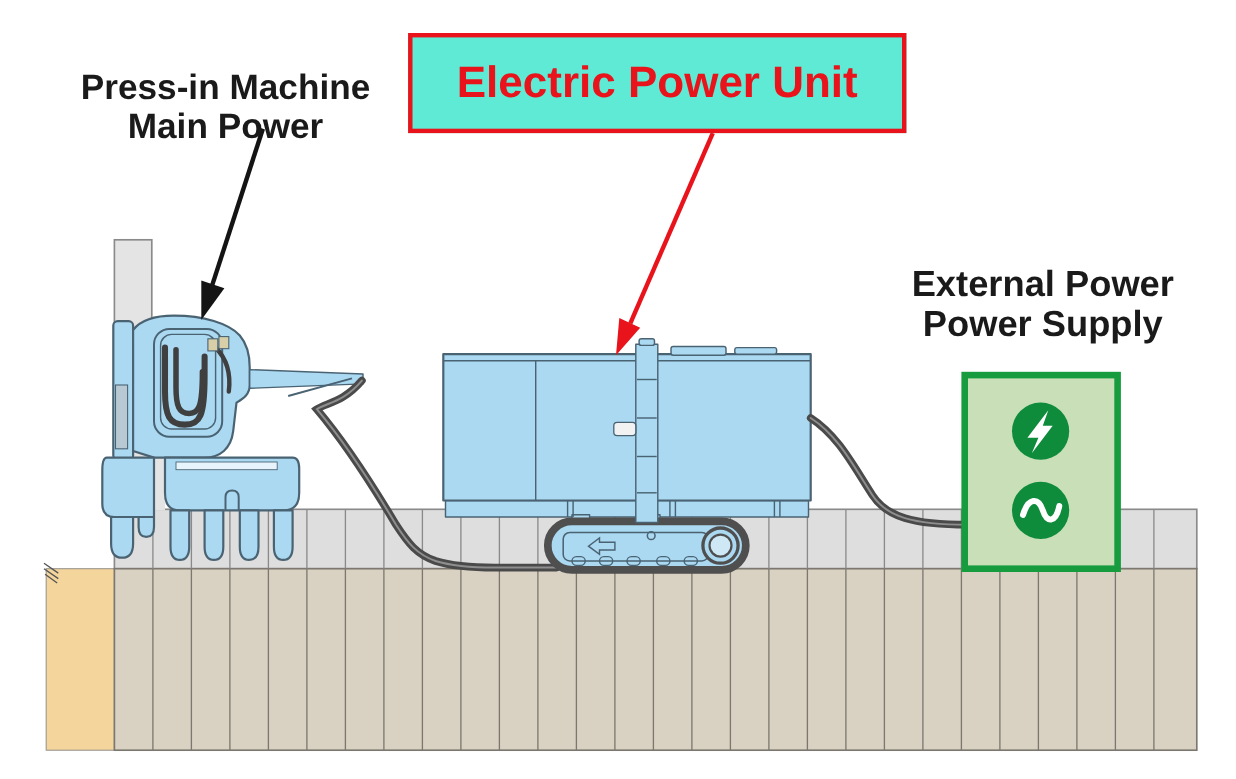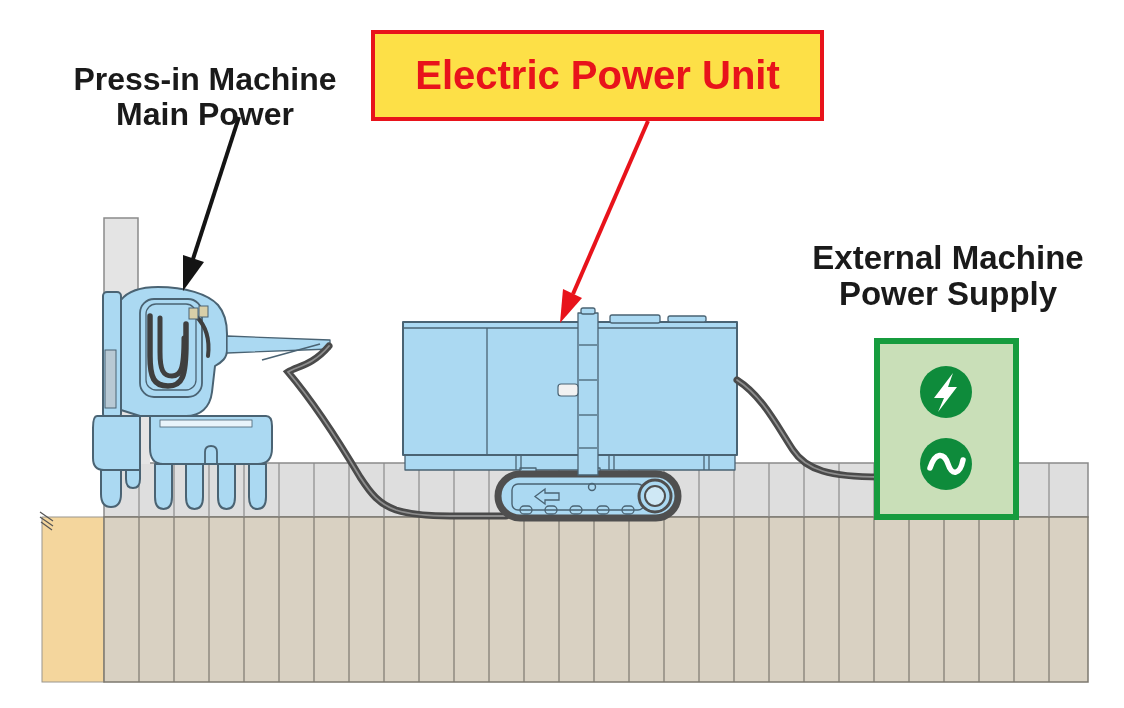--- a/index.html
+++ b/index.html
@@ -2,21 +2,21 @@
 <html style="--label-text: #1a1a1a; --highlight-red: #e8131b; --machine-fill: #abd9f2; --machine-fill-light: #cfe8f5; --machine-outline: #4a6373; --cable: #4a4a4a; --cable-core: #8e8e8e; --track-outline: #4f4f4f; --green-border: #169c3e; --green-fill: #c9dfb8; --green-circle: #0e8b3b; --pile-fill: #e4e4e4; --ground-gray: #dedede; --ground-gray-line: #8a8a8a; --ground-tan: #d9d1c2; --ground-tan-line: #7c786f; --soil-orange: #f4d69d;"><head>
 <meta charset="utf-8">
 <style>
   html,body{margin:0;padding:0;background:#ffffff;}
   body{width:1124px;height:708px;position:relative;font-family:"Liberation Sans",sans-serif;overflow:hidden;}
   .stage{position:absolute;left:0;top:0;width:1124px;height:708px;}
   svg{position:absolute;left:0;top:0;}
   .label{position:absolute;font-weight:bold;color:var(--label-text,#1a1a1a);text-align:center;line-height:1.08;}
   .label-press{left:40px;top:21px;width:330px;font-size:32px;margin-top:41px;}
   .label-ext{left:798px;top:240px;width:300px;font-size:33px;}
-  .redbox{position:absolute;left:371px;top:30px;width:453px;height:91px;border:4px solid var(--highlight-red,#e8131b);box-sizing:border-box;display:flex;align-items:center;justify-content:center;background:#fde047;}
+  .redbox{position:absolute;left:371px;top:30px;width:453px;height:91px;border:4px solid var(--highlight-red,#e8131b);box-sizing:border-box;display:flex;align-items:center;justify-content:center;background:#5eead4;}
   .redbox span{color:var(--highlight-red,#e8131b);font-weight:bold;font-size:40px;white-space:nowrap;}
 
   
   .mfill{fill:var(--machine-fill);stroke:var(--machine-outline);stroke-width:2;stroke-linejoin:round;}
   .mfill-thin{fill:var(--machine-fill);stroke:var(--machine-outline);stroke-width:1.3;stroke-linejoin:round;}
   .mline{fill:none;stroke:var(--machine-outline);stroke-width:1.3;}
   .mline2{fill:none;stroke:var(--machine-outline);stroke-width:1.8;}
   .hose{fill:none;stroke:#3f3f3f;stroke-linecap:round;}
   .fitting{fill:#d8cfa8;stroke:var(--machine-outline);stroke-width:1;}
   .cable{fill:none;stroke:var(--cable);stroke-width:7;stroke-linecap:round;}
@@ -228,17 +228,17 @@
   <div class="label label-press">
     <div>Press-in Machine</div>
     <div>Main Power</div>
   </div>
 
   <div class="redbox">
     <span>Electric Power Unit</span>
   </div>
 
   <div class="label label-ext">
-    <div>External Machine</div>
+    <div>External Power</div>
     <div>Power Supply</div>
   </div>
 
 </div>
 
 </body></html>

